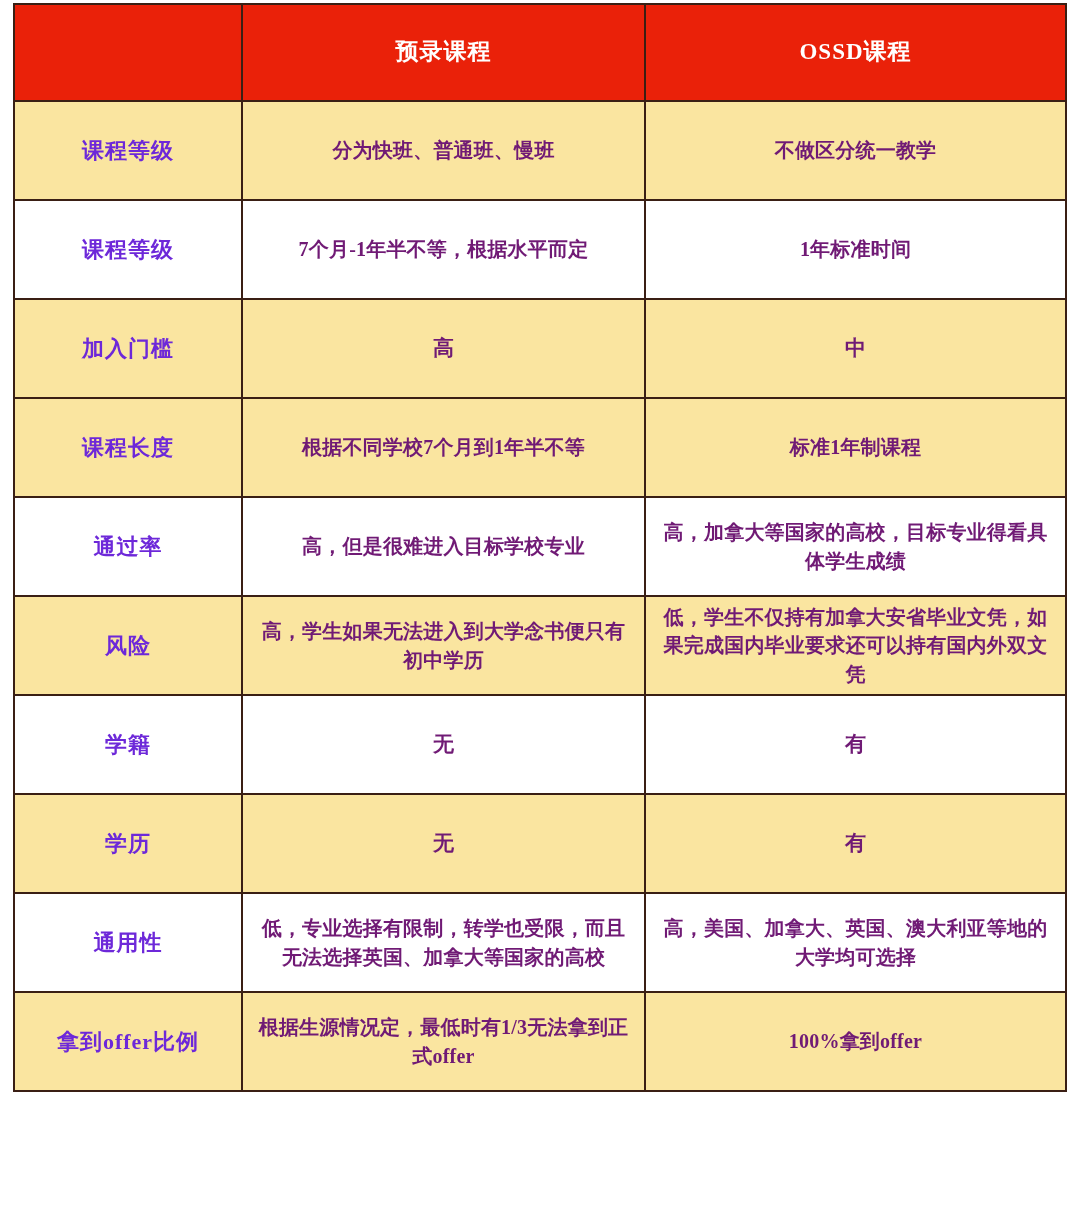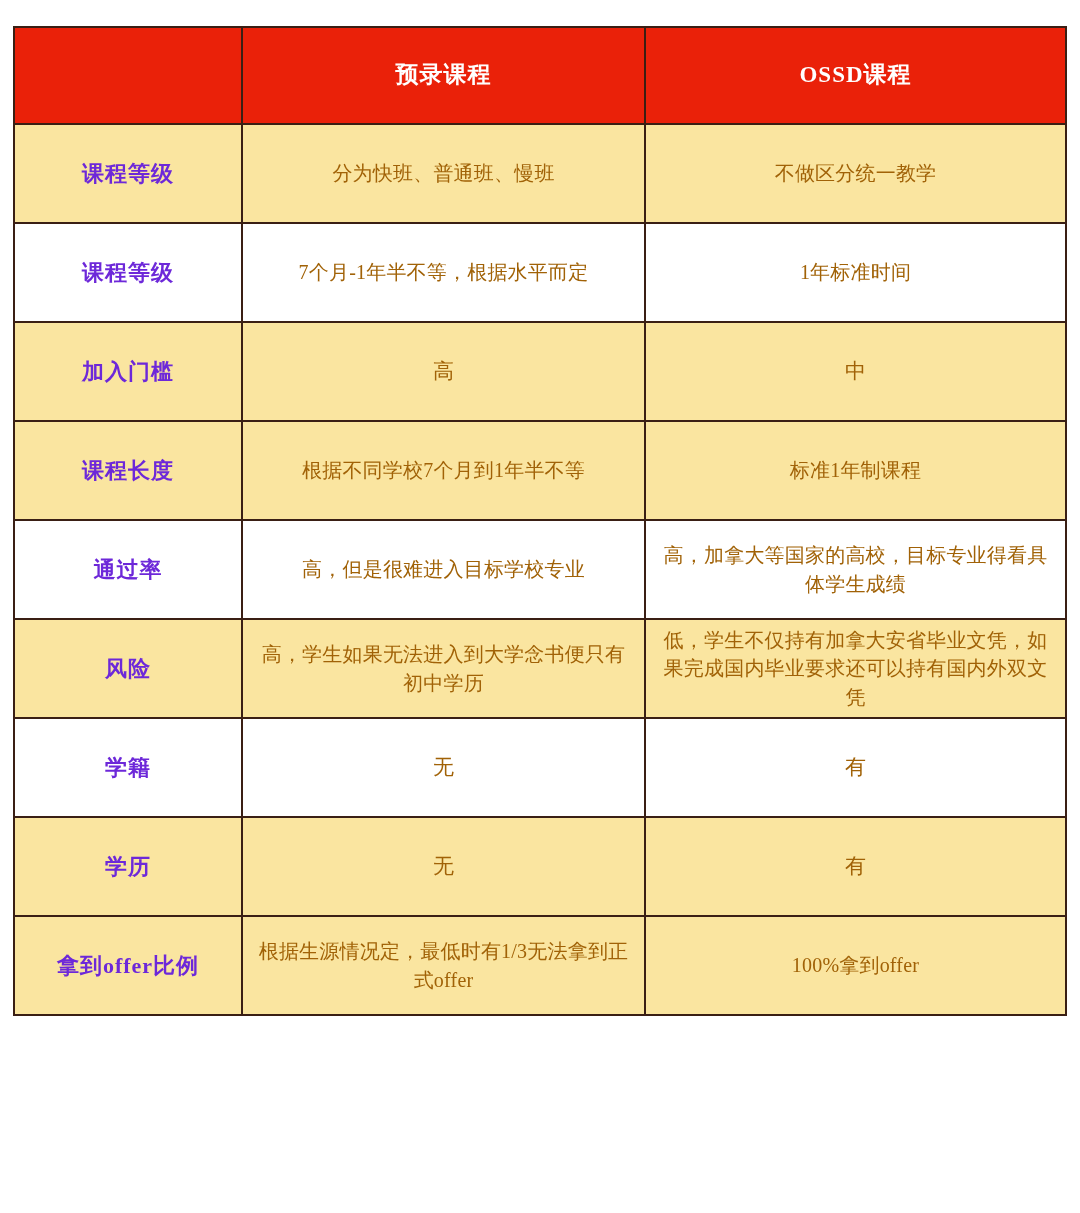--- a/index.html
+++ b/index.html
@@ -20,21 +20,21 @@
     position: relative;
     width: 1080px;
     height: 1213px;
     background: #ffffff;
     box-sizing: border-box;
   }
 
   #compare-table {
     position: absolute;
     left: 13px;
-    top: 26px;
+    top: 3px;
     width: 1052px;
     border-collapse: collapse;
     table-layout: fixed;
     border: 2px solid #3a1f14;
   }
 
   #compare-table col.c-label  { width: 228px; }
   #compare-table col.c-pre    { width: 403px; }
   #compare-table col.c-ossd   { width: 421px; }
 
@@ -74,22 +74,22 @@
   }
 
   td.label-cell {
     font-size: 22px;
     font-weight: 700;
     letter-spacing: 1px;
     color: #6d28d9;
   }
   td.value-cell {
     font-size: 20px;
-    font-weight: 400;
-    color: #a16207;
+    font-weight: 700;
+    color: #701a75;
     letter-spacing: 0.2px;
   }
   td.value-cell.short {
     font-size: 21px;
   }
 </style>
 </head>
 <body>
 
 <div id="page">
@@ -141,20 +141,25 @@
         <tr class="row-plain">
           <td class="label-cell">学籍</td>
           <td class="value-cell short">无</td>
           <td class="value-cell short">有</td>
         </tr>
         <tr class="row-tint">
           <td class="label-cell">学历</td>
           <td class="value-cell short">无</td>
           <td class="value-cell short">有</td>
         </tr>
+        <tr class="row-plain">
+          <td class="label-cell">通用性</td>
+          <td class="value-cell">低，专业选择有限制，转学也受限，而且无法选择英国、加拿大等国家的高校</td>
+          <td class="value-cell">高，美国、加拿大、英国、澳大利亚等地的大学均可选择</td>
+        </tr>
         <tr class="row-tint">
           <td class="label-cell">拿到offer比例</td>
           <td class="value-cell">根据生源情况定，最低时有1/3无法拿到正式offer</td>
           <td class="value-cell">100%拿到offer</td>
         </tr>
       </tbody>
   </table>
 
 </div>
 

